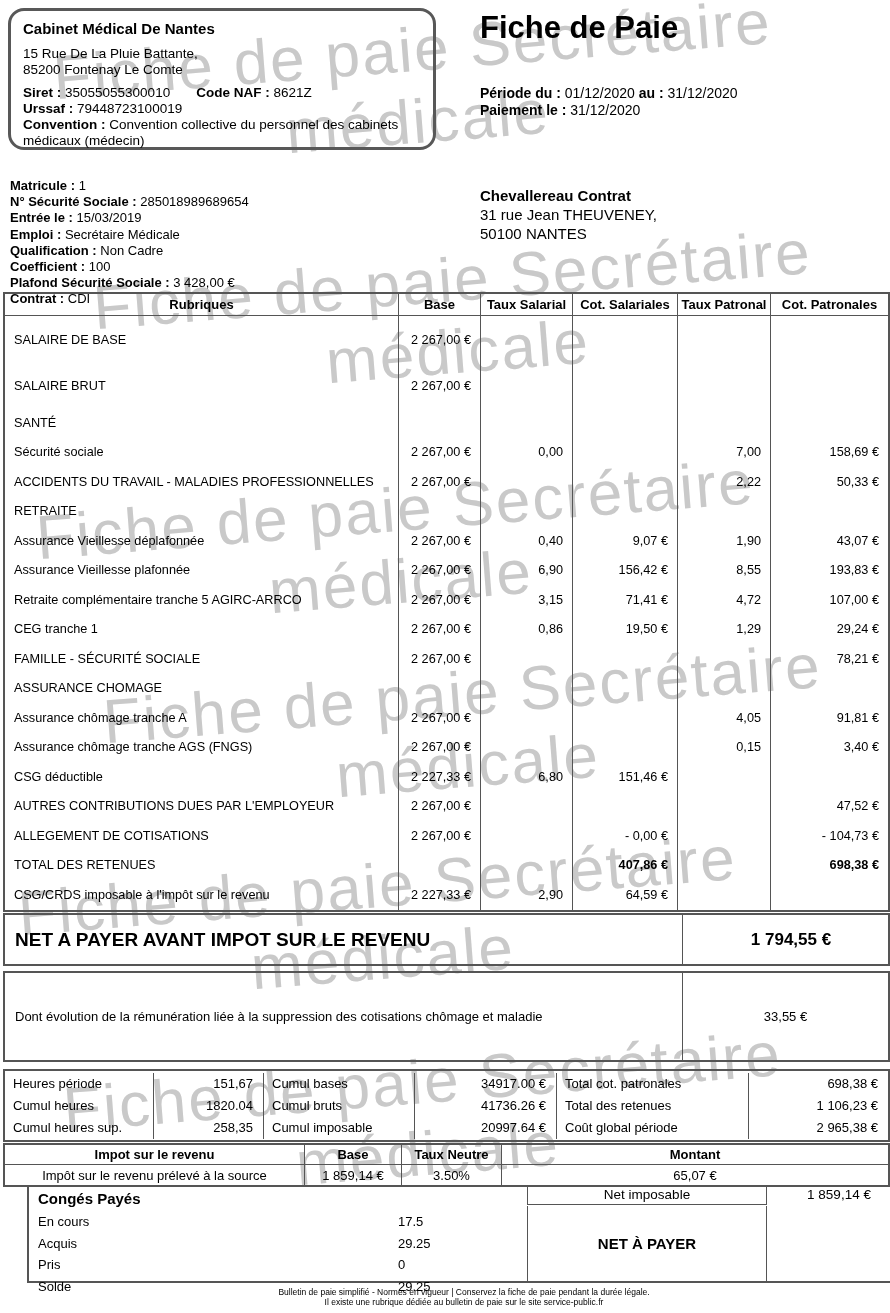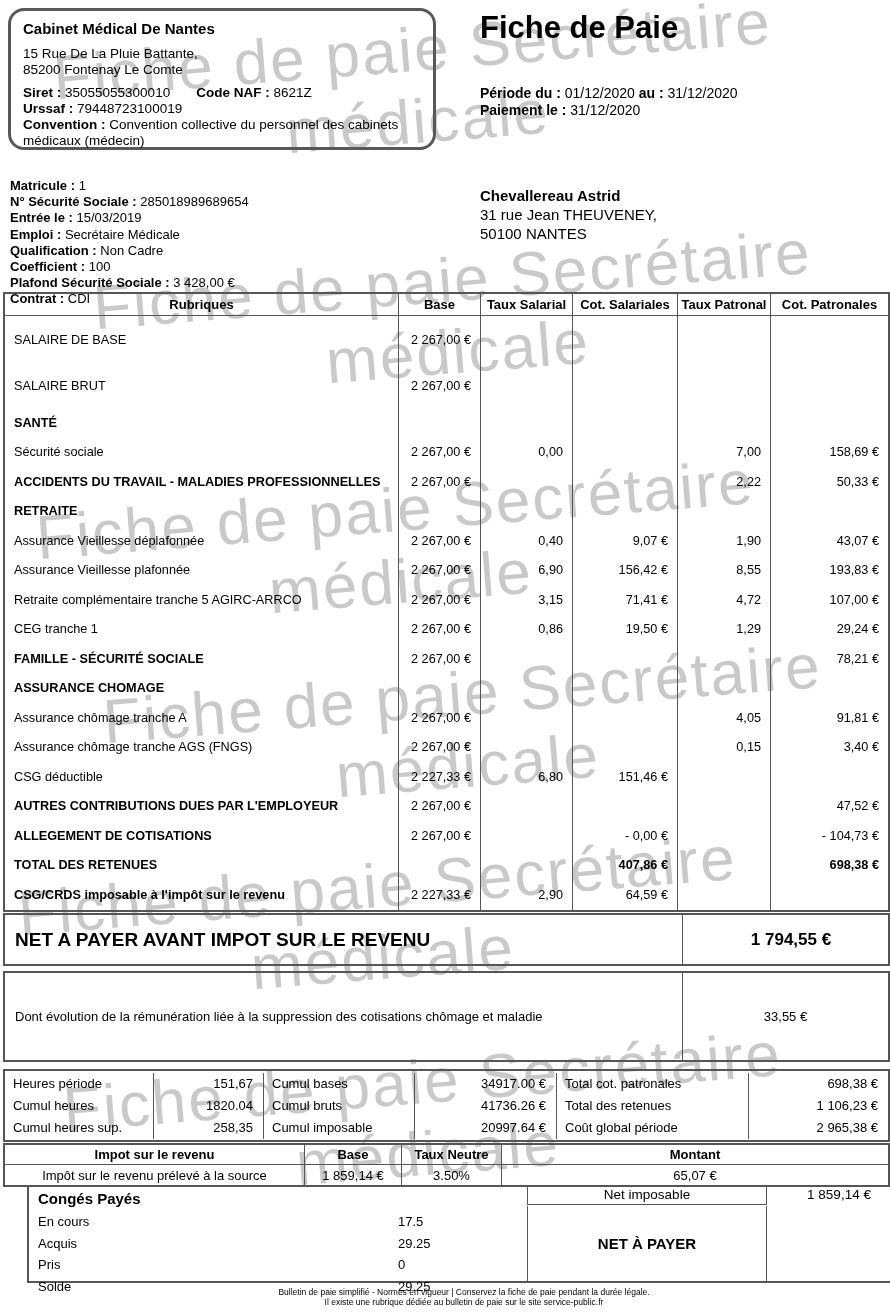--- a/index.html
+++ b/index.html
@@ -28,21 +28,21 @@
   
   .mtable{position:absolute;left:3px;top:292px;width:883px;border:2px solid #555;}
   .thead{display:grid;grid-template-columns:394px 82px 92px 105px 93px 117px;height:22px;}
   .thead .hc{font-weight:bold;font-size:13px;display:flex;align-items:center;justify-content:center;
      border-bottom:1.5px solid #555;}
   .br{border-right:1.5px solid #555;}
   .trow{display:grid;grid-template-columns:394px 82px 92px 105px 93px 117px;align-items:center;}
   .trow .cell{font-size:12.7px;height:100%;display:flex;align-items:center;}
   .trow .lbl{padding-left:9px;}
   .trow .num{justify-content:flex-end;padding-right:9px;}
-  .trow.bold .lbl{font-weight:bold;}
+  .trow.bold .lbl{font-weight:normal;}
   .trow.vbold .num{font-weight:bold;}
   
   .netbox{position:absolute;left:3px;top:913px;width:883px;height:49px;border:2px solid #555;
      display:grid;grid-template-columns:677px 206px;}
   .netbox .nlabel{display:flex;align-items:center;padding-left:10px;font-size:19px;font-weight:bold;}
   .netbox .nvalue{display:flex;align-items:center;justify-content:center;font-size:17px;font-weight:bold;
      border-left:1.5px solid #555;padding-left:11px;}
   .evobox{position:absolute;left:3px;top:971px;width:883px;height:87px;border:2px solid #555;
      display:grid;grid-template-columns:677px 206px;}
   .evobox .elabel{display:flex;align-items:center;padding-left:10px;font-size:13px;}
@@ -141,21 +141,21 @@
         <div><b>N° Sécurité Sociale : </b><span>285018989689654</span></div>
         <div><b>Entrée le : </b><span>15/03/2019</span></div>
         <div><b>Emploi : </b><span>Secrétaire Médicale</span></div>
         <div><b>Qualification : </b><span>Non Cadre</span></div>
         <div><b>Coefficient : </b><span>100</span></div>
         <div><b>Plafond Sécurité Sociale : </b><span>3 428,00 €</span></div>
         <div><b>Contrat : </b><span>CDI</span></div>
       </div>
 
     <div class="employee-addr">
-      <div class="nm">Chevallereau Astrid</div>
+      <div class="nm">Chevallereau Contrat</div>
       <div>31 rue Jean THEUVENEY,</div>
       <div>50100 NANTES</div>
     </div>
 
     <div class="mtable">
       <div class="thead">
         <div class="hc br">Rubriques</div>
         <div class="hc br">Base</div>
         <div class="hc br">Taux Salarial</div>
         <div class="hc br">Cot. Salariales</div>

